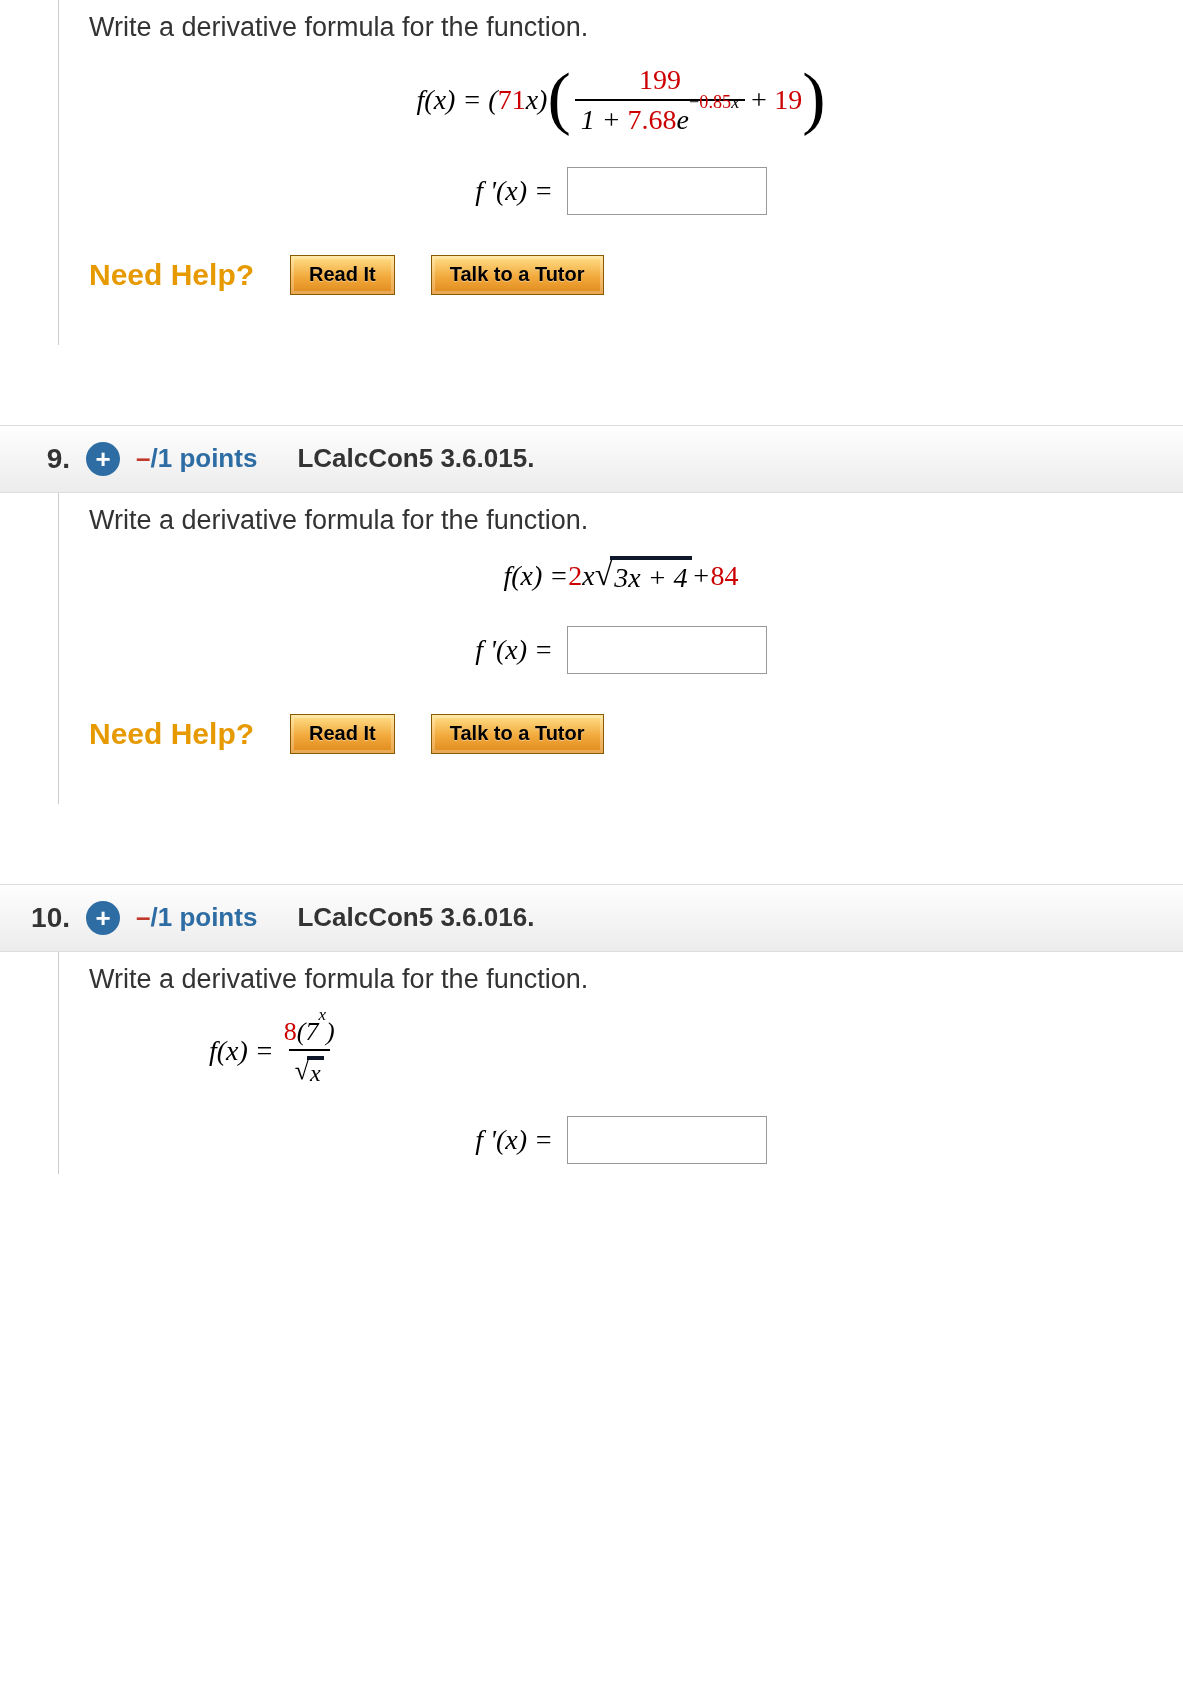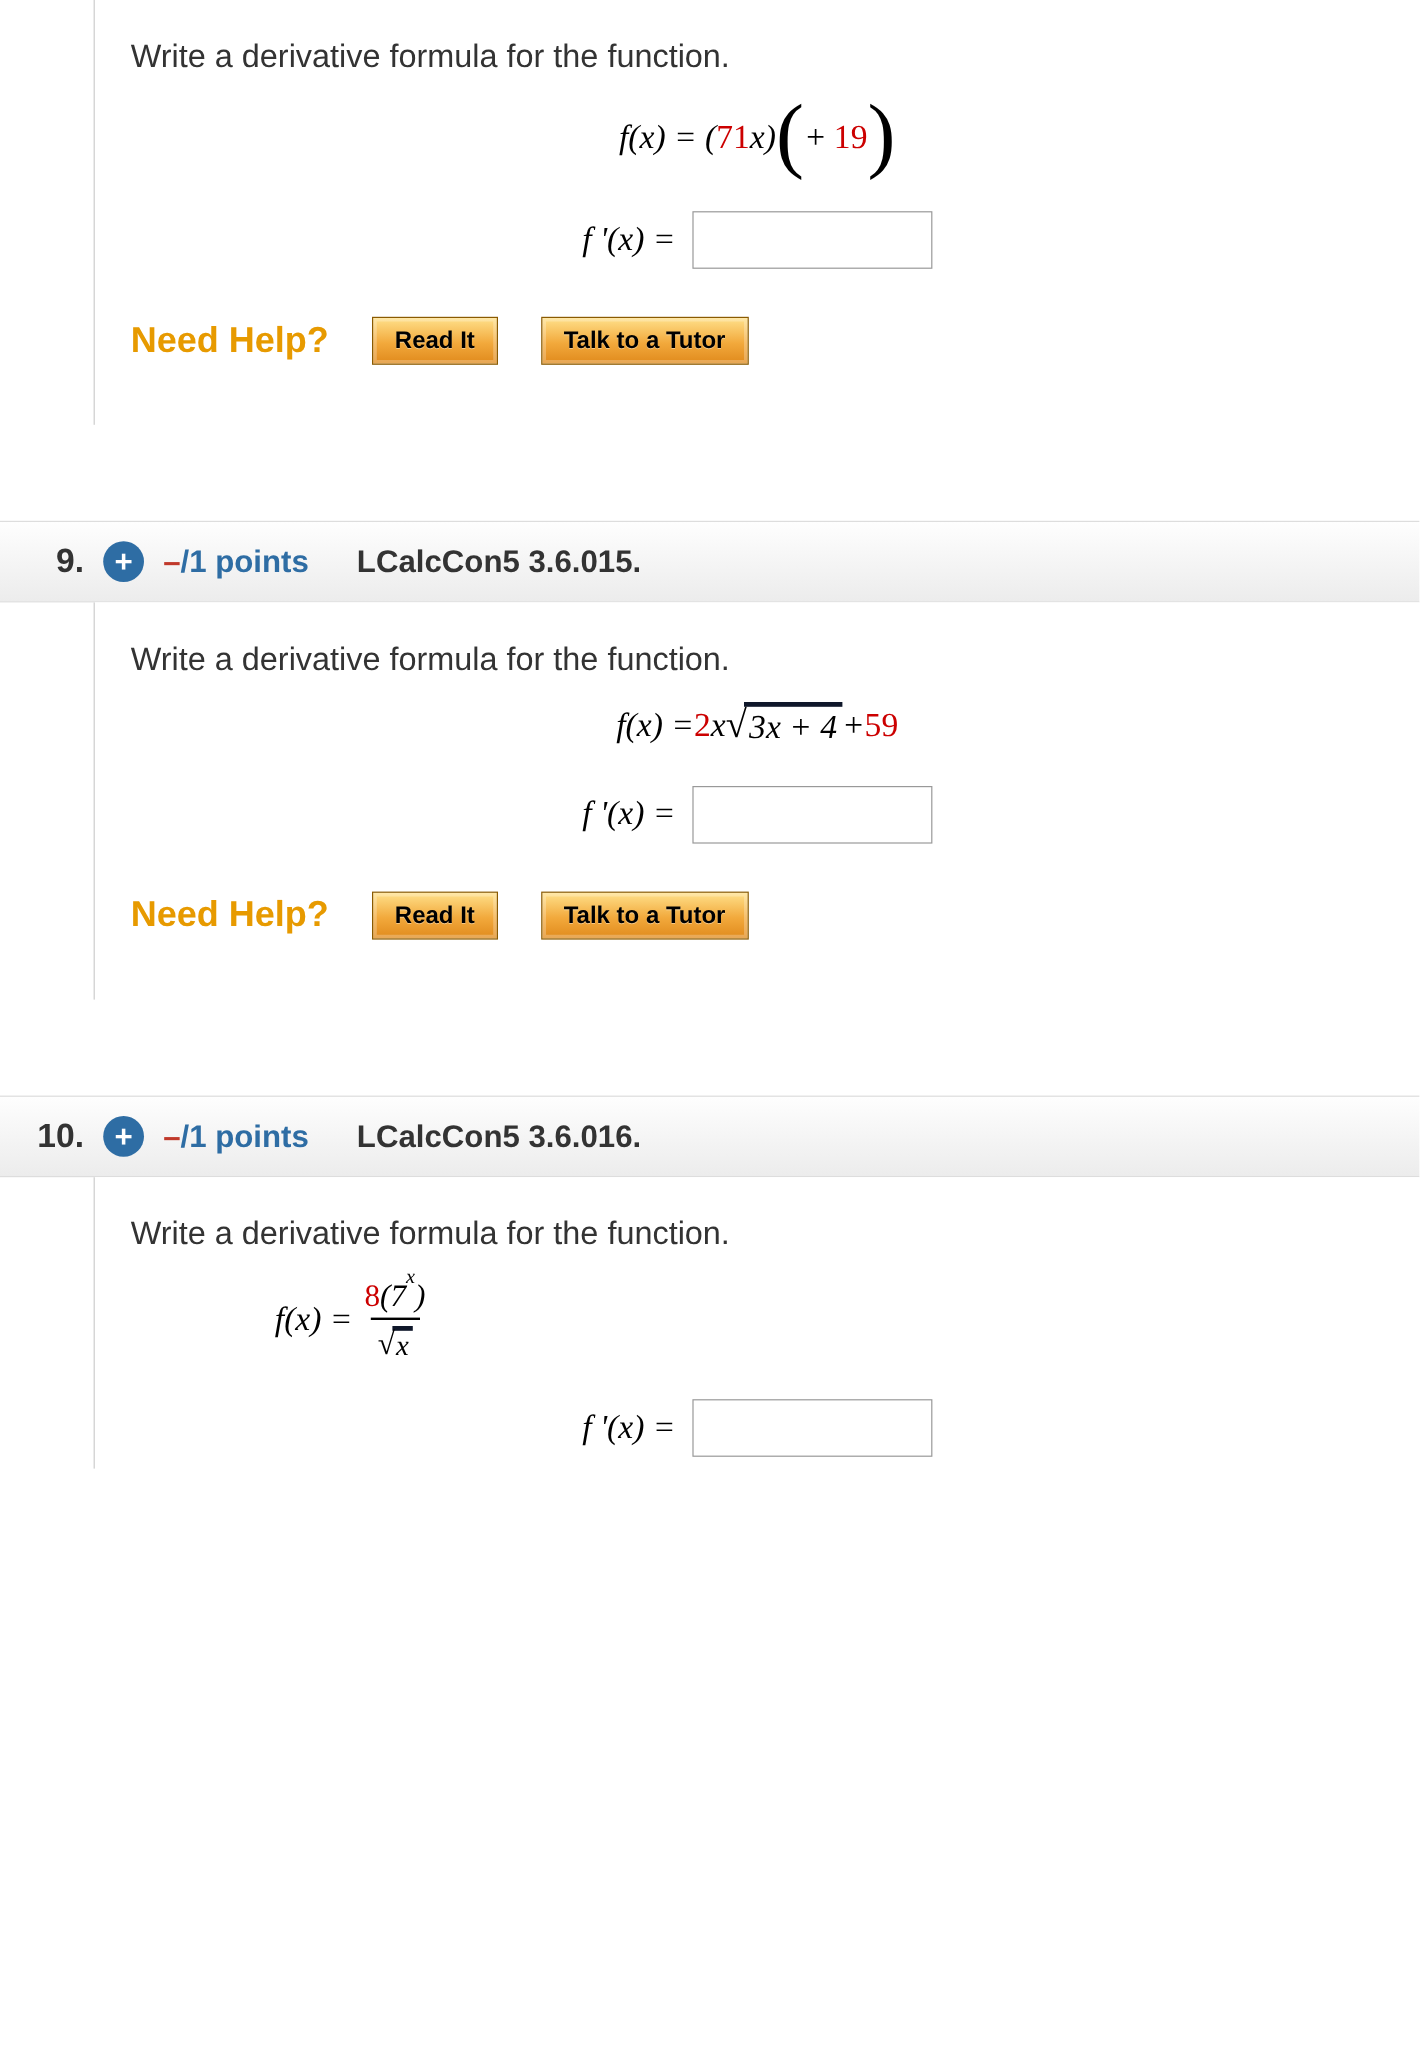--- a/index.html
+++ b/index.html
@@ -6,22 +6,22 @@
   body {
     margin: 0;
     padding: 0;
     font-family: "Helvetica Neue", Arial, sans-serif;
     background: #fff;
     color: #333;
     font-size: 24px;
   }
   .question-block {
     border-left: 1px solid #ccc;
-    margin-left: 78px;
-    padding: 32px 30px 50px 30px;
+    margin-left: 58px;
+    padding: 12px 30px 50px 30px;
     background: #fff;
   }
   .prompt {
     font-size: 27px;
     color: #333;
     margin-bottom: 20px;
   }
   .formula-row {
     text-align: center;
     margin: 10px 0 30px 0;
@@ -170,20 +170,26 @@
 <body>
 
 <div class="question-block">
   <div class="prompt">Write a derivative formula for the function.</div>
   <div class="formula-row">
     <span class="formula">
       <span>f(x) = (</span>
       <span class="red">71</span>
       <span>x)</span>
       <span class="big-paren">(</span>
+      <span class="frac">
+        <span class="num"><span class="red">199</span></span>
+        <span class="den">
+          <span>1 + </span><span class="red">7.68</span><span>e</span><sup><span class="up">−</span><span class="red">0.85</span>x</sup>
+        </span>
+      </span>
       <span> + </span>
       <span class="red" style="margin-left:6px">19</span>
       <span class="big-paren">)</span>
     </span>
   </div>
   <div class="answer-row">
     <span class="answer-label">f '(x) =</span>
     <input class="answer-input" style="">
   </div>
   <div class="help-row">
@@ -205,21 +211,21 @@
   <div class="formula-row">
     <span class="formula">
       <span>f(x) = </span>
       <span class="red">2</span>
       <span>x</span>
       <span class="sqrt">
         <span class="sqrt-sign">√</span>
         <span class="sqrt-body">3x + 4</span>
       </span>
       <span> + </span>
-      <span class="red">59</span>
+      <span class="red">84</span>
     </span>
   </div>
   <div class="answer-row">
     <span class="answer-label">f '(x) =</span>
     <input class="answer-input" style="">
   </div>
   <div class="help-row">
     <span class="need-help">Need Help?</span>
     <span class="help-btn">Read It</span>
     <span class="help-btn">Talk to a Tutor</span>

